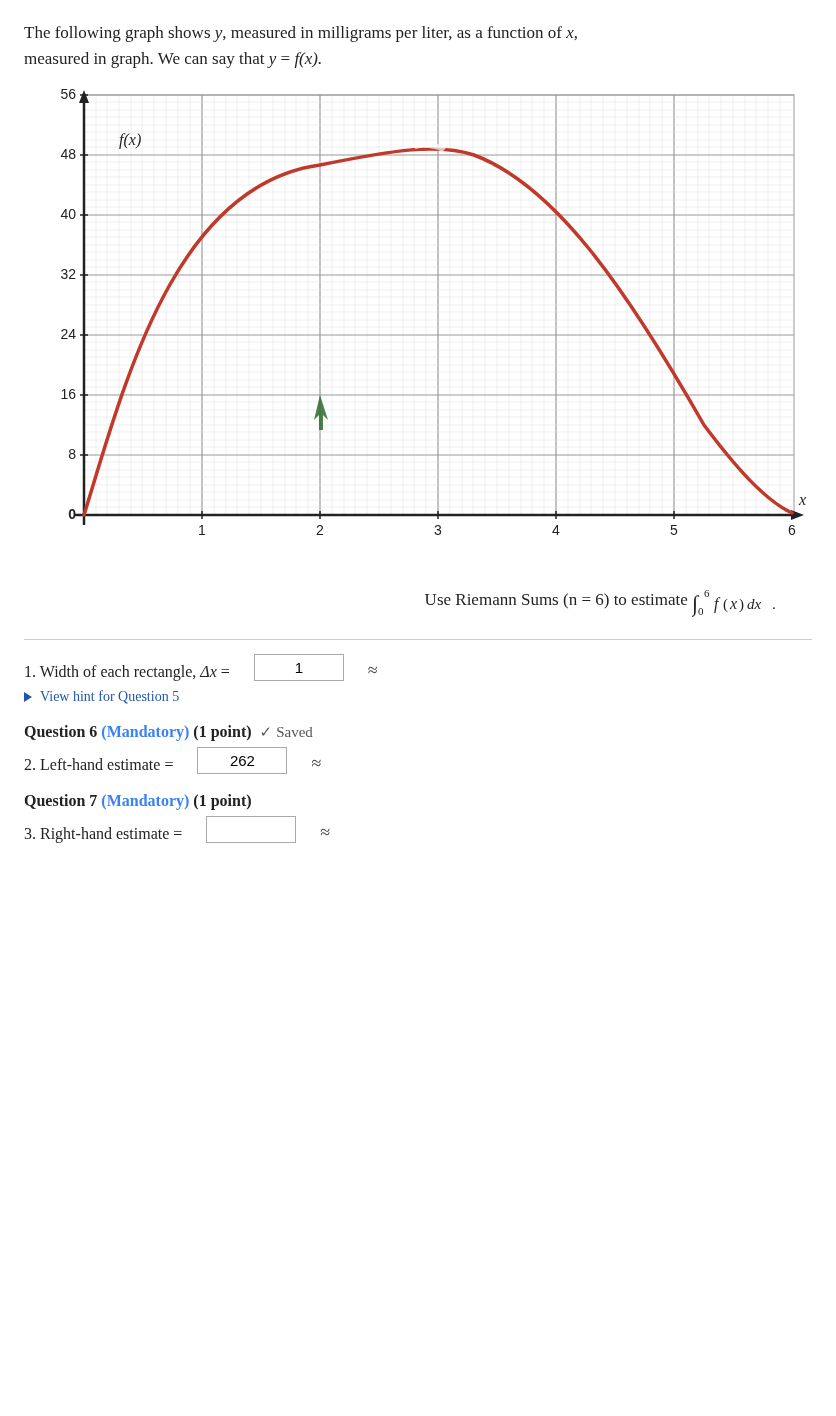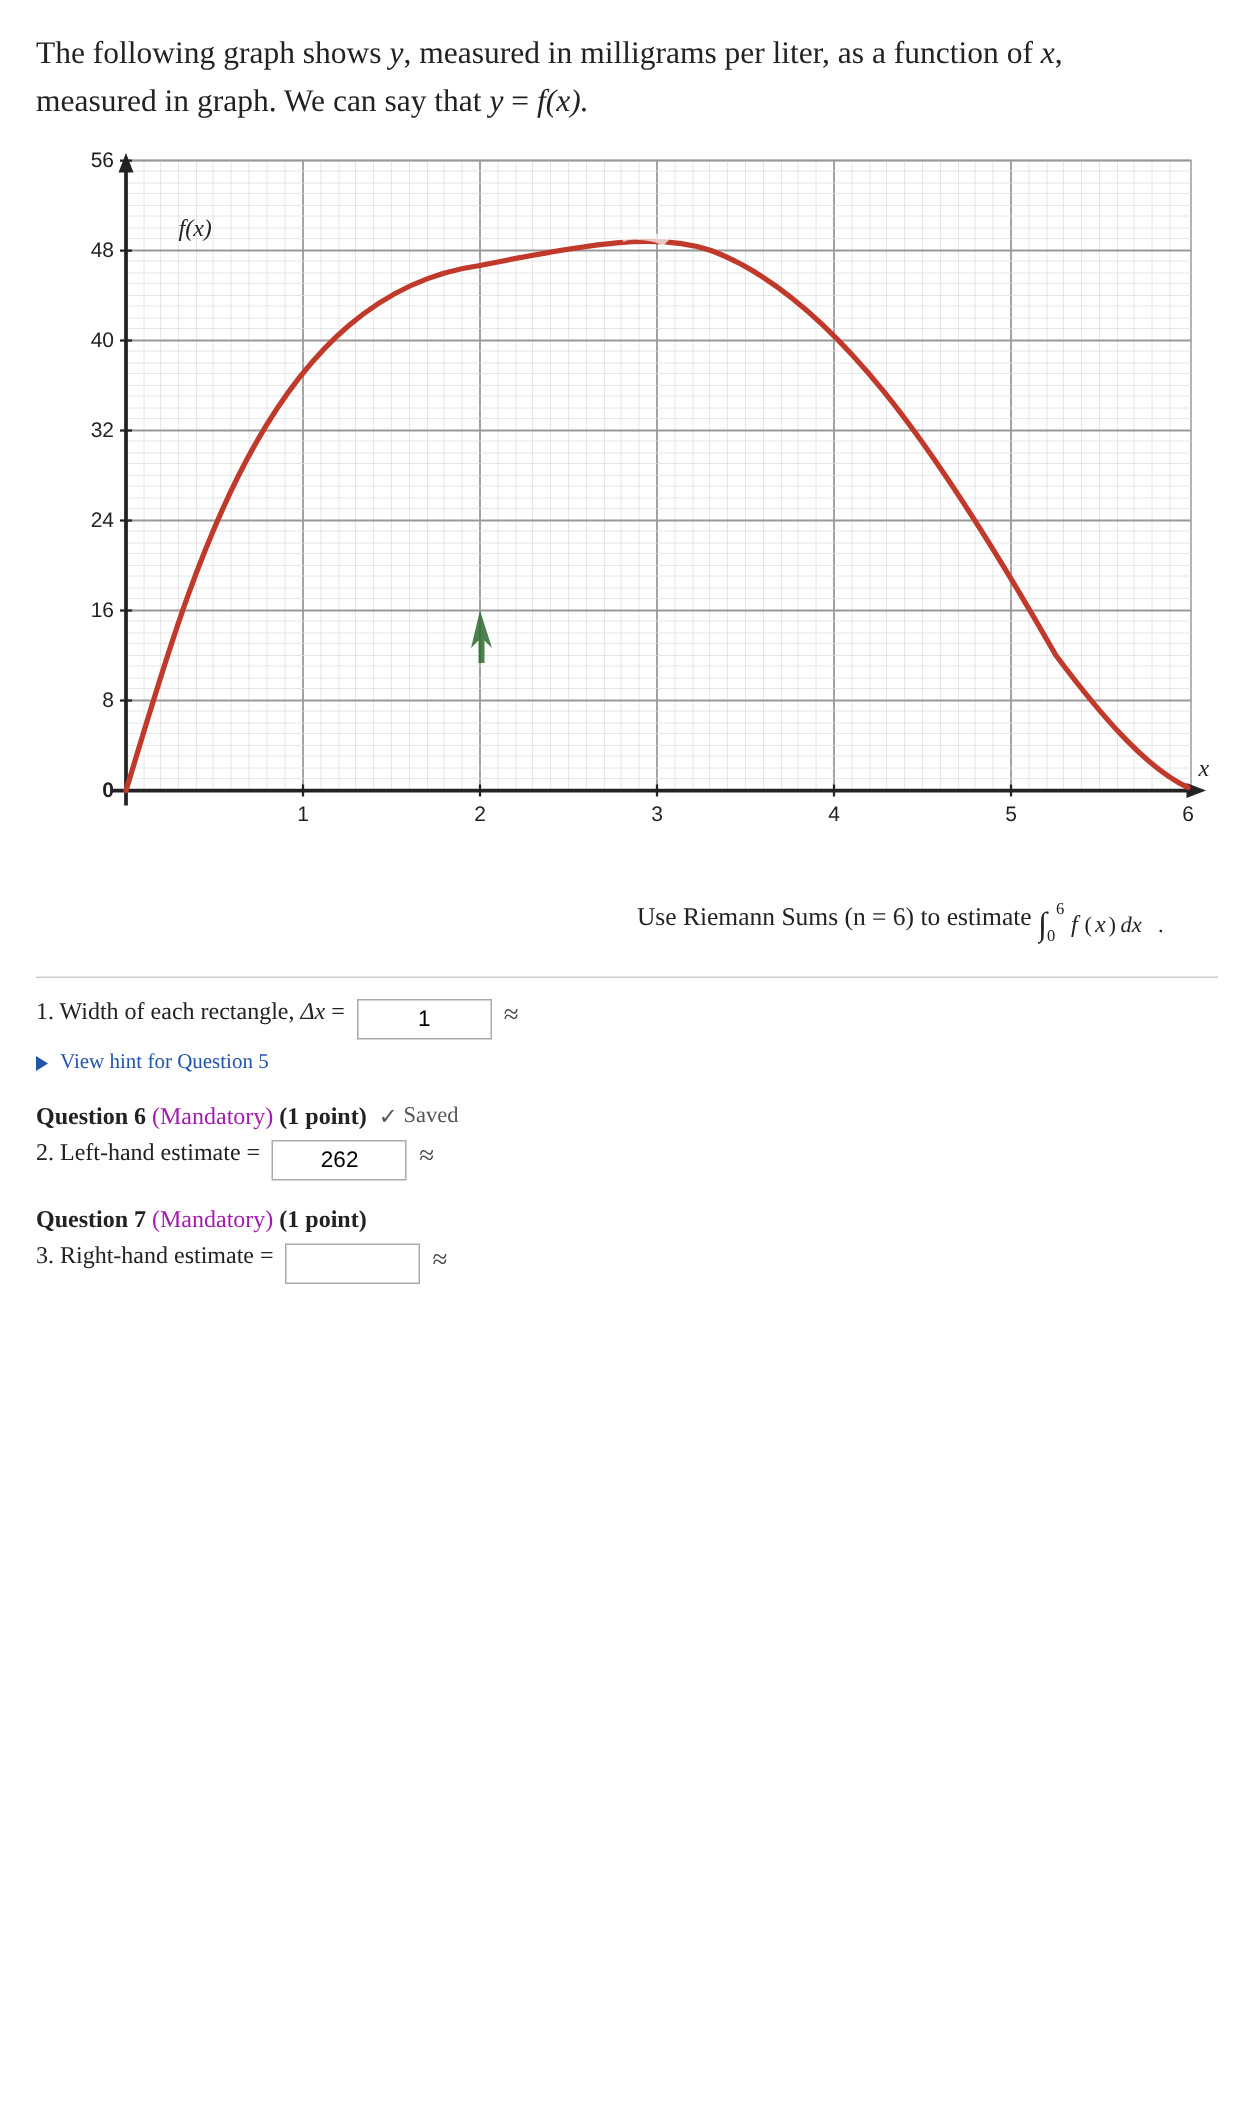--- a/index.html
+++ b/index.html
@@ -5,21 +5,21 @@
     * { box-sizing: border-box; margin: 0; padding: 0; }
     body {
       font-family: Georgia, 'Times New Roman', serif;
       background: #fff;
       width: 836px;
       min-height: 1416px;
       padding: 20px 24px;
       color: #222;
     }
     .intro-text {
-      font-size: 21px;
+      font-size: 17px;
       line-height: 1.5;
       margin-bottom: 14px;
     }
     .math-italic { font-style: italic; }
     .graph-container {
       width: 790px;
       height: 480px;
       position: relative;
       margin-bottom: 18px;
     }
@@ -35,40 +35,40 @@
     .divider {
       border: none;
       border-top: 1.5px solid #ccc;
       margin: 10px 0 14px 0;
     }
     .question-block {
       margin-bottom: 18px;
     }
     .question-row {
       display: flex;
-      align-items: flex-start;
-      gap: 8px;
+      align-items: flex-end;
+      gap: 24px;
       font-size: 16px;
       margin-bottom: 8px;
       flex-wrap: wrap;
     }
     .question-label {
       font-size: 16px;
     }
     .question-header {
       font-size: 16px;
       font-weight: bold;
       margin-bottom: 6px;
       display: flex;
       align-items: center;
       gap: 8px;
     }
     .mandatory-label {
-      color: #a21caf;
-      font-weight: normal;
+      color: #3b82f6;
+      font-weight: bold;
     }
     .saved-label {
       color: #555;
       font-weight: normal;
       font-size: 15px;
       display: flex;
       align-items: center;
       gap: 4px;
     }
     .checkmark {

